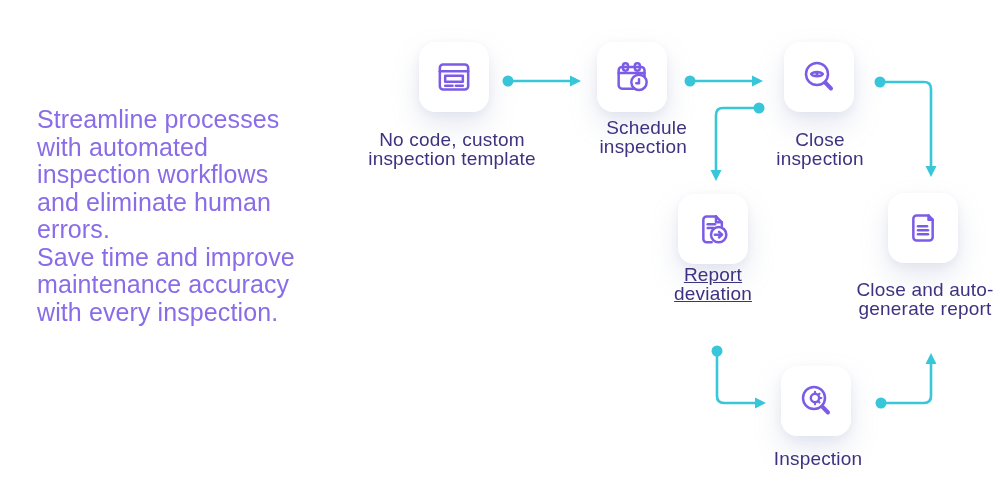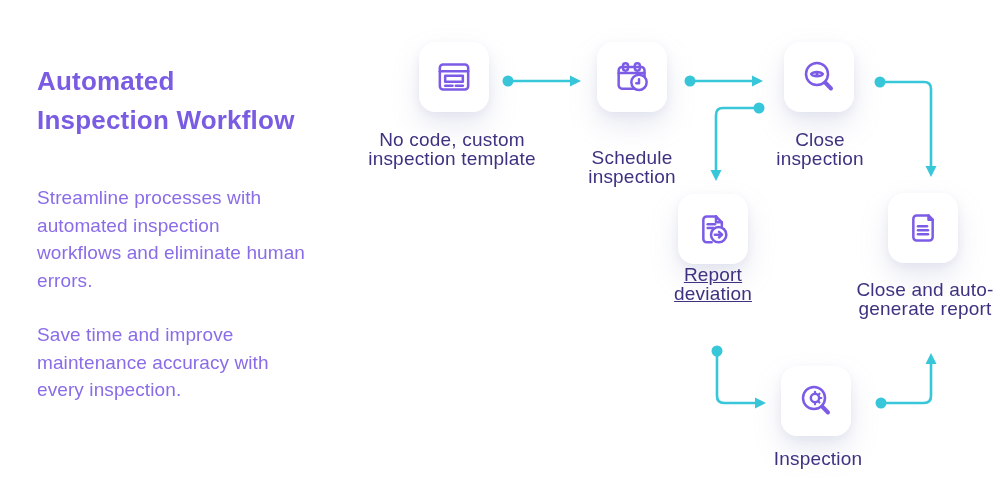--- a/index.html
+++ b/index.html
@@ -18,25 +18,25 @@
     background:var(--page-bg);
     font-family:"Liberation Sans", sans-serif;
   }
   
   .intro{position:absolute;left:37px;top:62px;width:300px;}
   .intro h1{
     margin:0;font-size:26px;line-height:39px;font-weight:700;
     color:var(--heading);letter-spacing:.2px;
   }
   .intro p{
-    margin:0;width:272px;font-size:19px;line-height:27.5px;
+    margin:0;width:272px;font-size:25px;line-height:27.5px;
     color:var(--body-text);letter-spacing:.1px;
   }
   .intro .p1{margin-top:44px;}
-  .intro .p2{margin-top:27px;}
+  .intro .p2{}
   
   .node-card{
     position:absolute;width:70px;height:70px;border-radius:16px;
     background:var(--card-bg);
     box-shadow:0 14px 28px rgba(150,160,195,.22), 0 3px 8px rgba(150,160,195,.12);
     display:flex;align-items:center;justify-content:center;
   }
   .node-icon{color:var(--icon);display:block;}
   .node-label{
     position:absolute;text-align:center;color:var(--node-label);
@@ -44,21 +44,20 @@
   }
   
   .connectors{position:absolute;left:0;top:0;width:1000px;height:500px;pointer-events:none;}
   .edge{stroke:var(--arrow);stroke-width:2.6;fill:none;stroke-linecap:round;}
   .edge-dot,.edge-head{fill:var(--arrow);stroke:none;}
 </style>
 </head>
 <body>
 
 <div class="intro">
-  <h1><span>Automated</span><br><span>Inspection Workflow</span></h1>
   <p class="p1">Streamline processes with automated inspection workflows and eliminate human errors.</p>
   <p class="p2">Save time and improve maintenance accuracy with every inspection.</p>
 </div>
 
 <svg class="connectors" viewBox="0 0 1000 500" xmlns="http://www.w3.org/2000/svg">
 
   <g>
     <circle class="edge-dot" cx="508" cy="81" r="5.5"></circle>
     <path class="edge" d="M508,81 H571"></path>
     <polygon class="edge-head" points="581,81 570,75.5 570,86.5"></polygon>
@@ -111,21 +110,21 @@
   <div class="node-card" style="left:597px;top:42px;">
     <svg class="node-icon" width="40" height="40" viewBox="0 0 24 24" fill="none" stroke="currentColor" stroke-width="1.5" stroke-linecap="round" stroke-linejoin="round">
       <rect x="4" y="6" width="15.5" height="13" rx="2"></rect>
       <line x1="4" y1="9.6" x2="19.5" y2="9.6"></line>
       <rect x="6.6" y="3.8" width="3" height="4.4" rx="1.4"></rect>
       <rect x="13.7" y="3.8" width="3" height="4.4" rx="1.4"></rect>
       <circle cx="16.2" cy="15.2" r="4.6" fill="#ffffff"></circle>
       <polyline points="16.2,13.3 16.2,15.8 14.6,15.8" fill="none"></polyline>
     </svg>
   </div>
-  <div class="node-label" style="left:577px;top:148px;width:110px;">Schedule inspection</div>
+  <div class="node-label" style="left:577px;top:118px;width:110px;text-align:right;">Schedule inspection</div>
 
   <div class="node-card" style="left:784px;top:42px;">
     <svg class="node-icon" width="40" height="40" viewBox="0 0 24 24" fill="none" stroke="currentColor" stroke-width="1.5" stroke-linecap="round" stroke-linejoin="round">
       <circle cx="10.8" cy="10.2" r="6.6"></circle>
       <line x1="15.7" y1="15.3" x2="19.2" y2="18.9" stroke-width="2.4"></line>
       <path d="M7.3,10.2 C8.5,8.5 13.1,8.5 14.3,10.2 C13.1,11.9 8.5,11.9 7.3,10.2 Z"></path>
       <circle cx="10.8" cy="10.2" r="1" fill="currentColor" stroke="none"></circle>
     </svg>
   </div>
   <div class="node-label" style="left:765px;top:130px;width:110px;">Close inspection</div>

